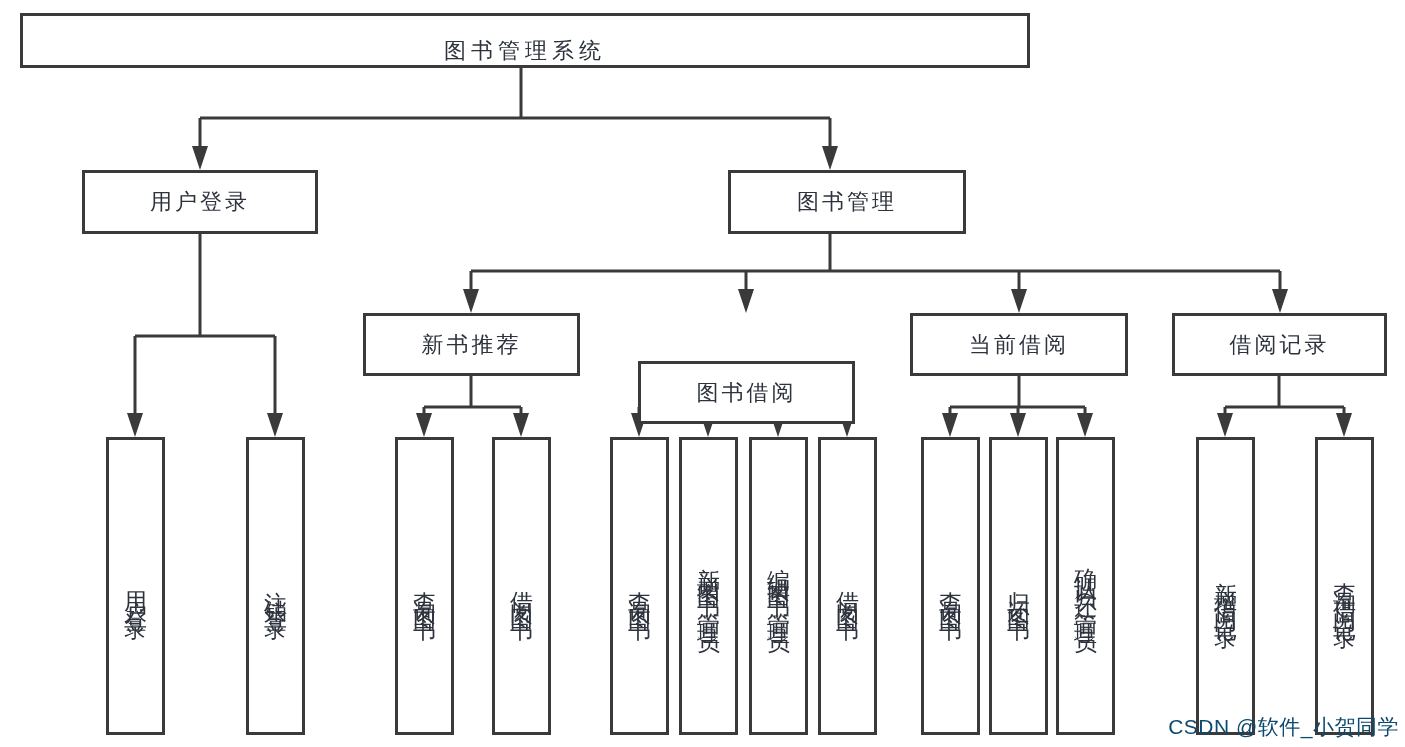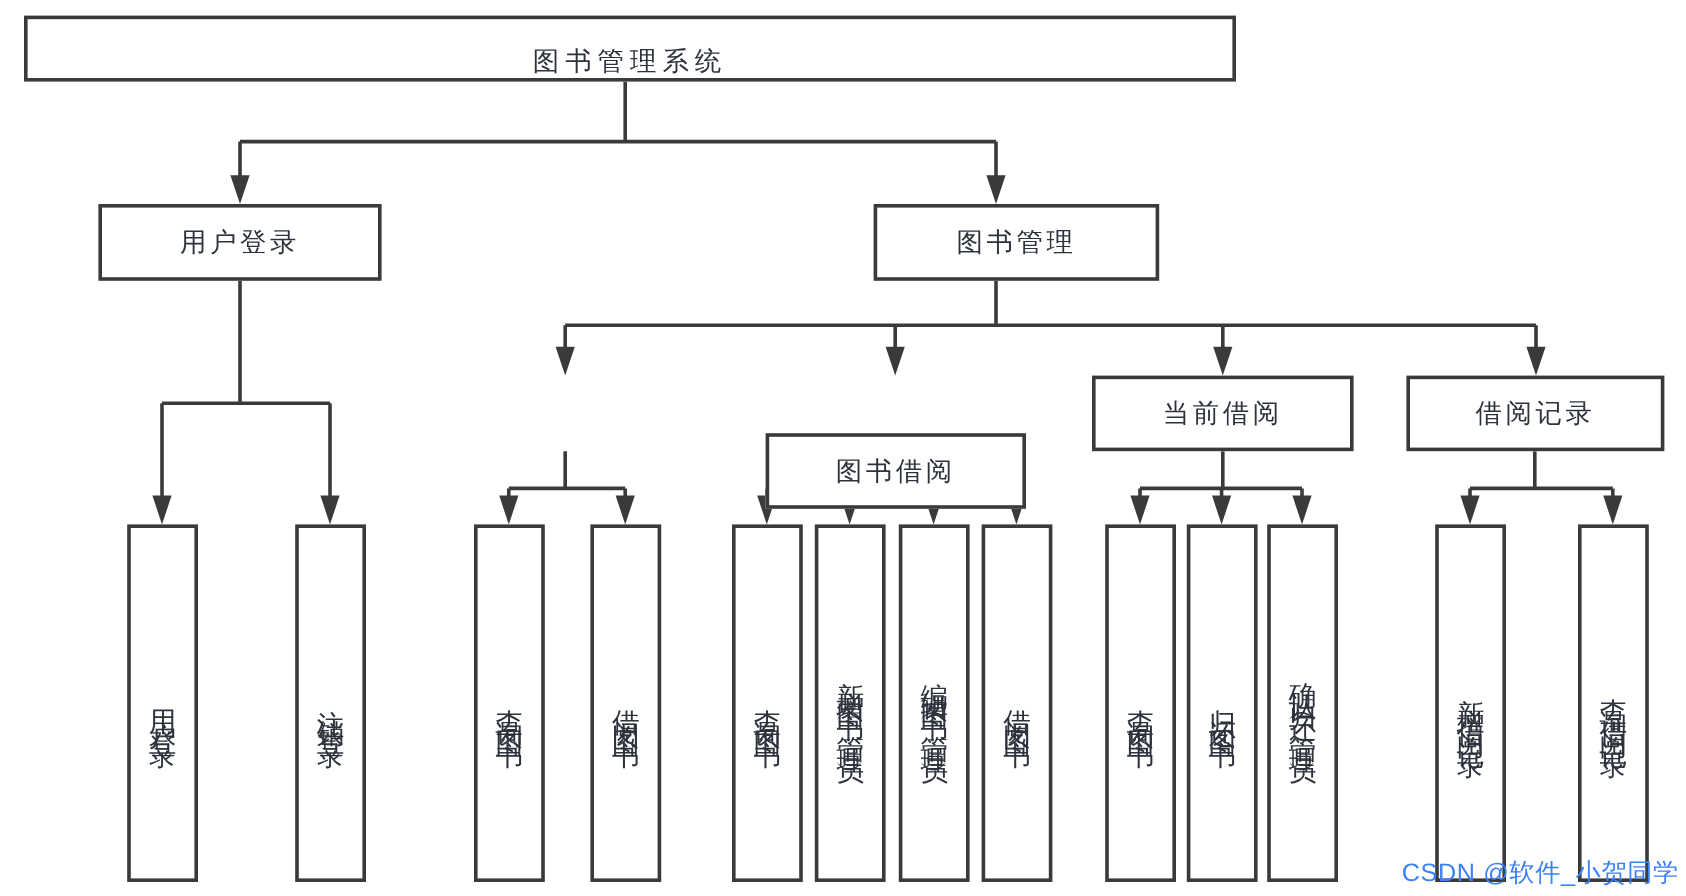--- a/index.html
+++ b/index.html
@@ -39,21 +39,21 @@
     color: #2d323c;
     font-size: 23px;
     letter-spacing: 9px;
     line-height: 1;
     padding-top: 9px;
     white-space: nowrap;
   }
   .watermark {
     position: absolute;
     right: 6px; bottom: 6px;
-    color: #3b82f6;
+    color: #0c4a6e;
     font-size: 21px;
     letter-spacing: 0.5px;
     z-index: 5;
     white-space: nowrap;
   }
 </style>
 </head>
 <body>
 
 <div class="canvas">
@@ -102,20 +102,23 @@
     <span class="hlabel root-label">图书管理系统</span>
   </div>
 
   <div class="hbox" style="left:82px; top:170px; width:236px; height:64px;">
     <span class="hlabel">用户登录</span>
   </div>
   <div class="hbox" style="left:712px; top:170px; width:238px; height:64px;margin-left:16px;">
     <span class="hlabel">图书管理</span>
   </div>
 
+  <div class="hbox" style="left:363px; top:313px; width:217px; height:63px;">
+    <span class="hlabel">新书推荐</span>
+  </div>
   <div class="hbox" style="left:638px; top:313px; width:217px; height:63px;margin-top:48px;">
     <span class="hlabel">图书借阅</span>
   </div>
   <div class="hbox" style="left:910px; top:313px; width:218px; height:63px;">
     <span class="hlabel">当前借阅</span>
   </div>
   <div class="hbox" style="left:1172px; top:313px; width:215px; height:63px;">
     <span class="hlabel">借阅记录</span>
   </div>
 

